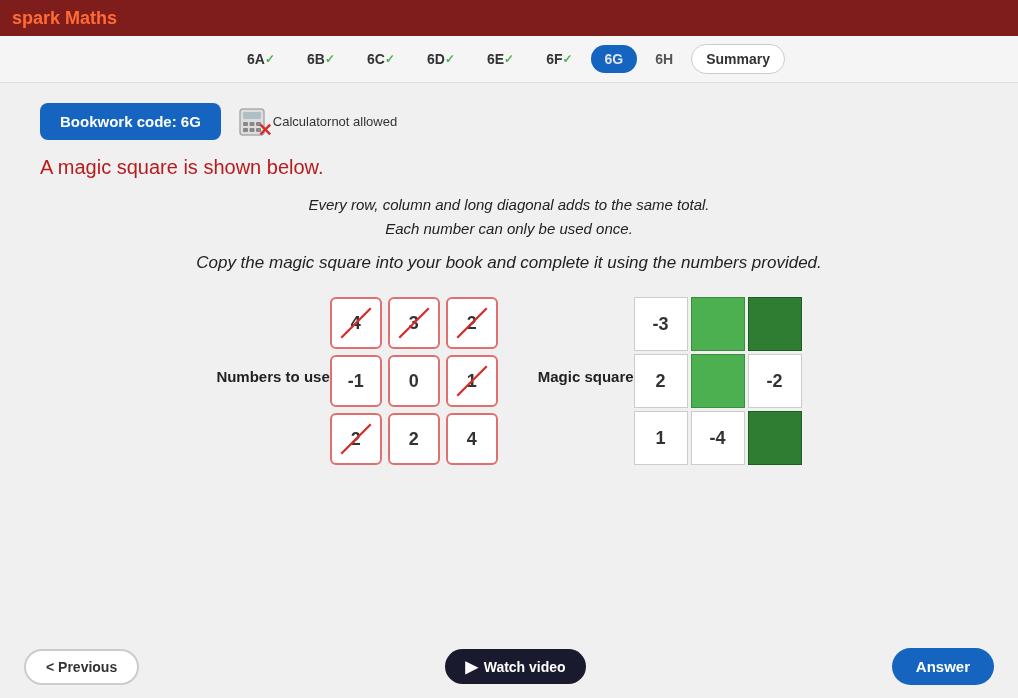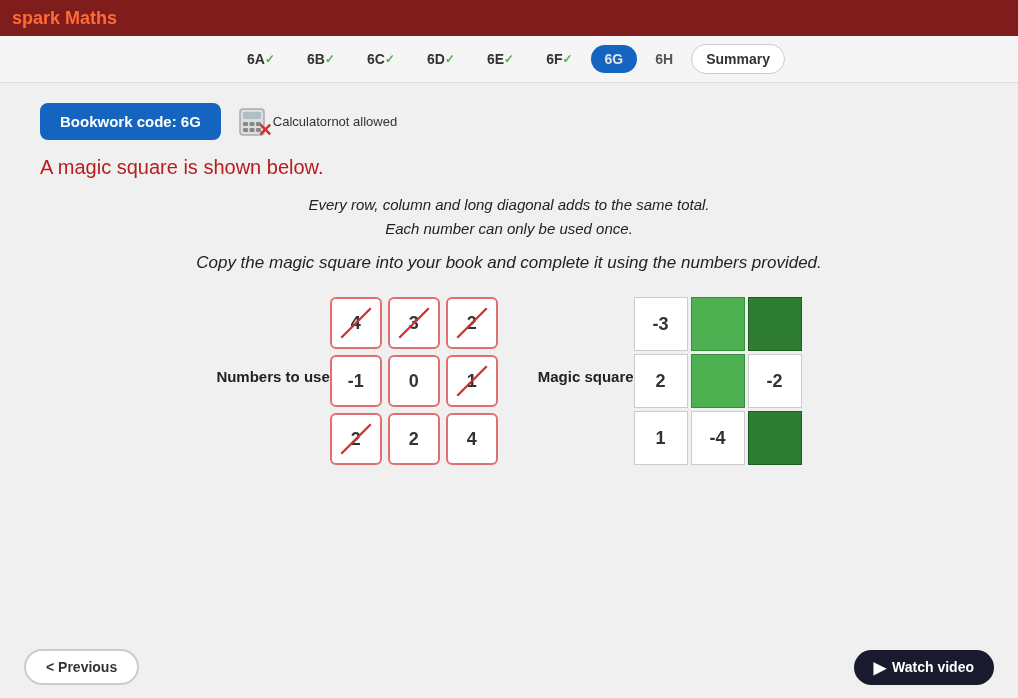--- a/index.html
+++ b/index.html
@@ -436,15 +436,16 @@
     </div>
 
   </div>
 
   <div class="bottom-bar">
     <button class="prev-btn">&lt; Previous</button>
     <button class="watch-video-btn">
       <span style="font-size:16px;">▶</span>
       <span>Watch video</span>
     </button>
+    <button class="answer-btn">Answer</button>
   </div>
 
 </div>
 
 </body></html>

